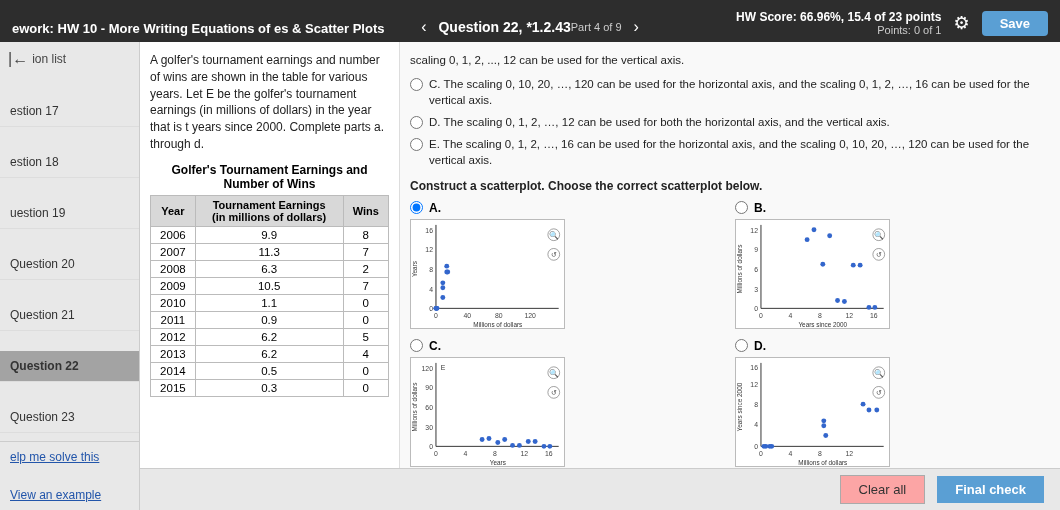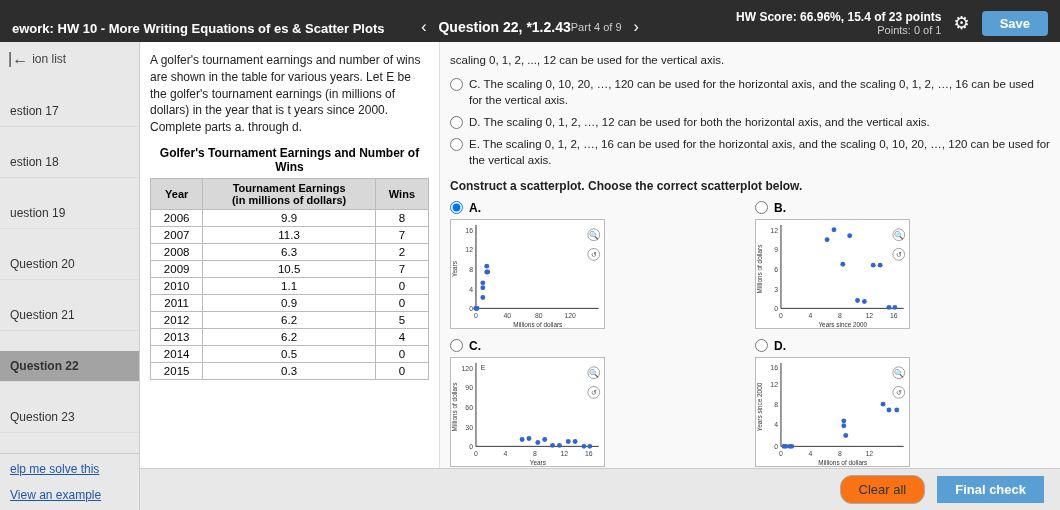--- a/index.html
+++ b/index.html
@@ -118,21 +118,21 @@
     }
     .sidebar-item.active {
       background: #a3a3a3;
       font-weight: bold;
     }
     .sidebar-footer {
       margin-top: auto;
       padding: 8px 10px;
       display: flex;
       flex-direction: column;
-      gap: 12px;
+      gap: 24px;
       border-top: 1px solid #ccc;
     }
     .sidebar-footer a {
       font-size: 12px;
       color: #2255aa;
       cursor: pointer;
       text-decoration: underline;
     }
 
     
@@ -145,21 +145,21 @@
 
     
     .question-body {
       display: flex;
       flex: 1;
       overflow: hidden;
     }
 
     
     .left-panel {
-      width: 300px;
+      width: 260px;
       flex-shrink: 0;
       padding: 10px;
       overflow-y: auto;
       background: #fff;
       border-right: 1px solid #ddd;
     }
     .left-panel .question-text {
       font-size: 12px;
       line-height: 1.4;
       margin-bottom: 10px;
@@ -272,24 +272,24 @@
       border-top: 1px solid #ccc;
       display: flex;
       align-items: center;
       justify-content: flex-end;
       padding: 6px 16px;
       gap: 12px;
       height: 42px;
       flex-shrink: 0;
     }
     .clear-all-btn {
-      background: #f97316;
+      background: #fca5a5;
       border: 1px solid #aaa;
       padding: 6px 18px;
-      border-radius: 12px;
+      border-radius: 0;
       font-size: 13px;
       cursor: pointer;
       color: #333;
     }
     .final-check-btn {
       background: #5a9fd4;
       color: #fff;
       border: none;
       padding: 6px 18px;
       border-radius: 0;

